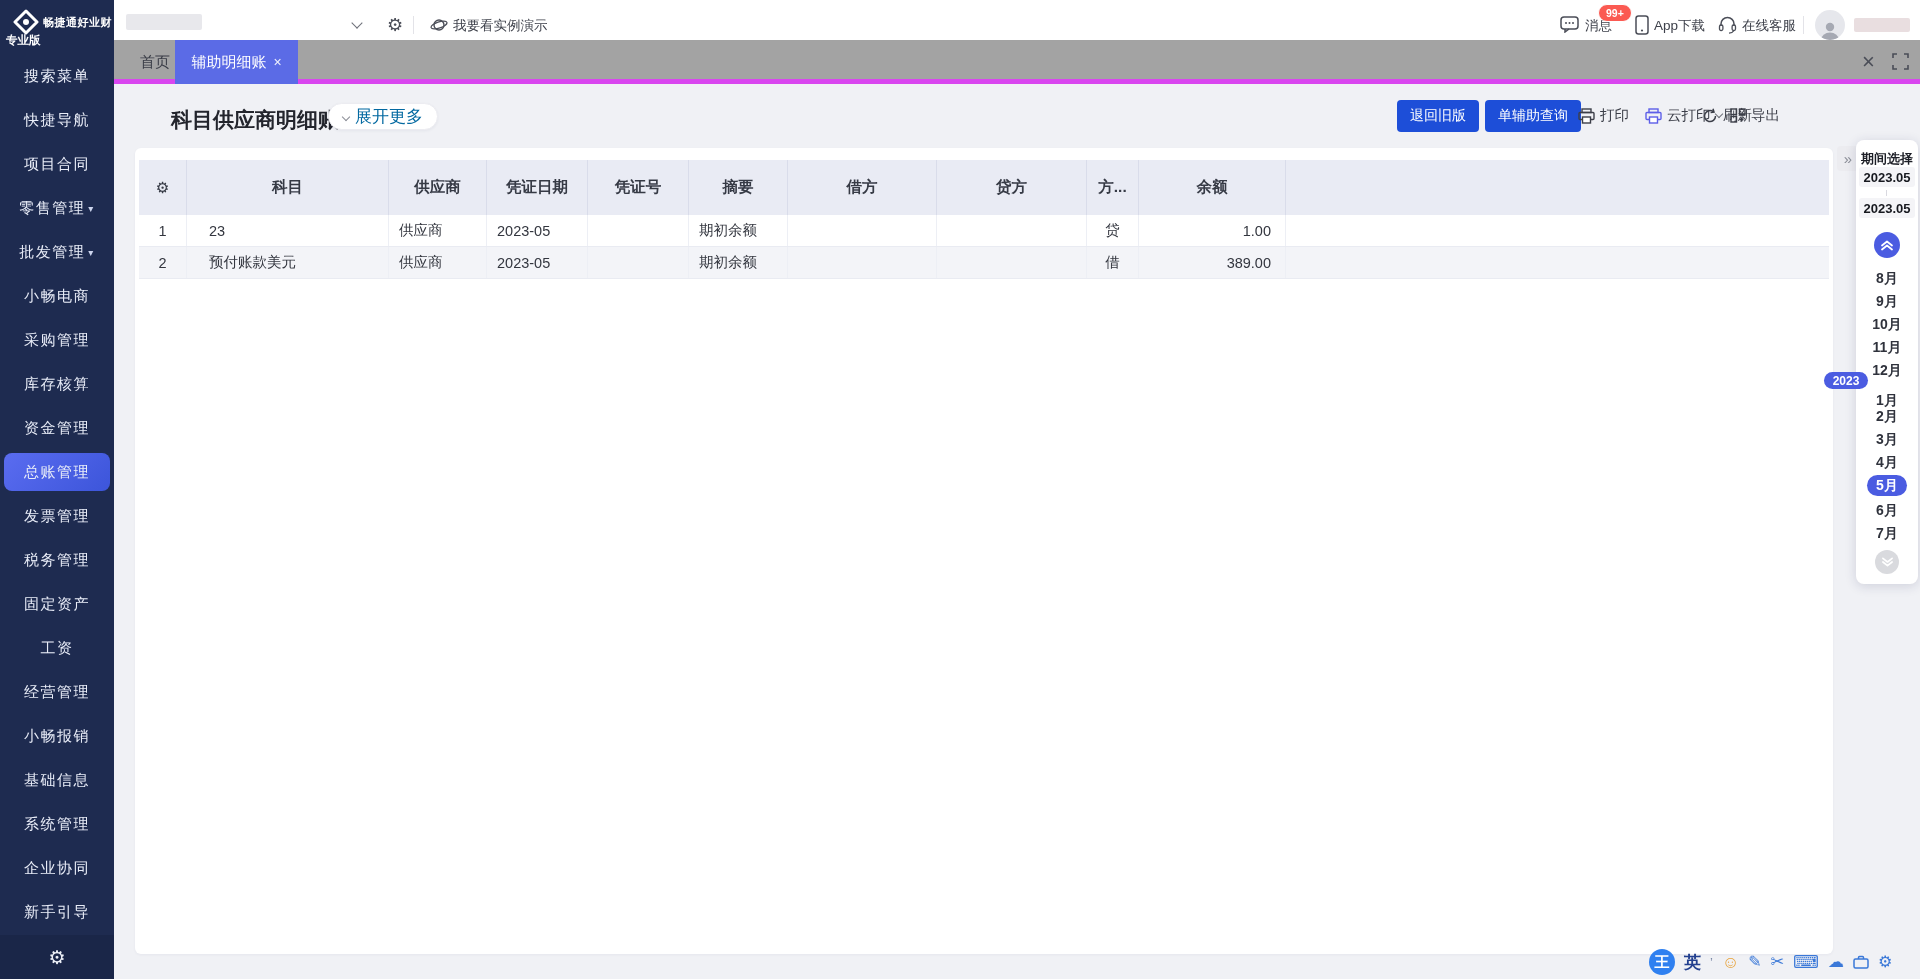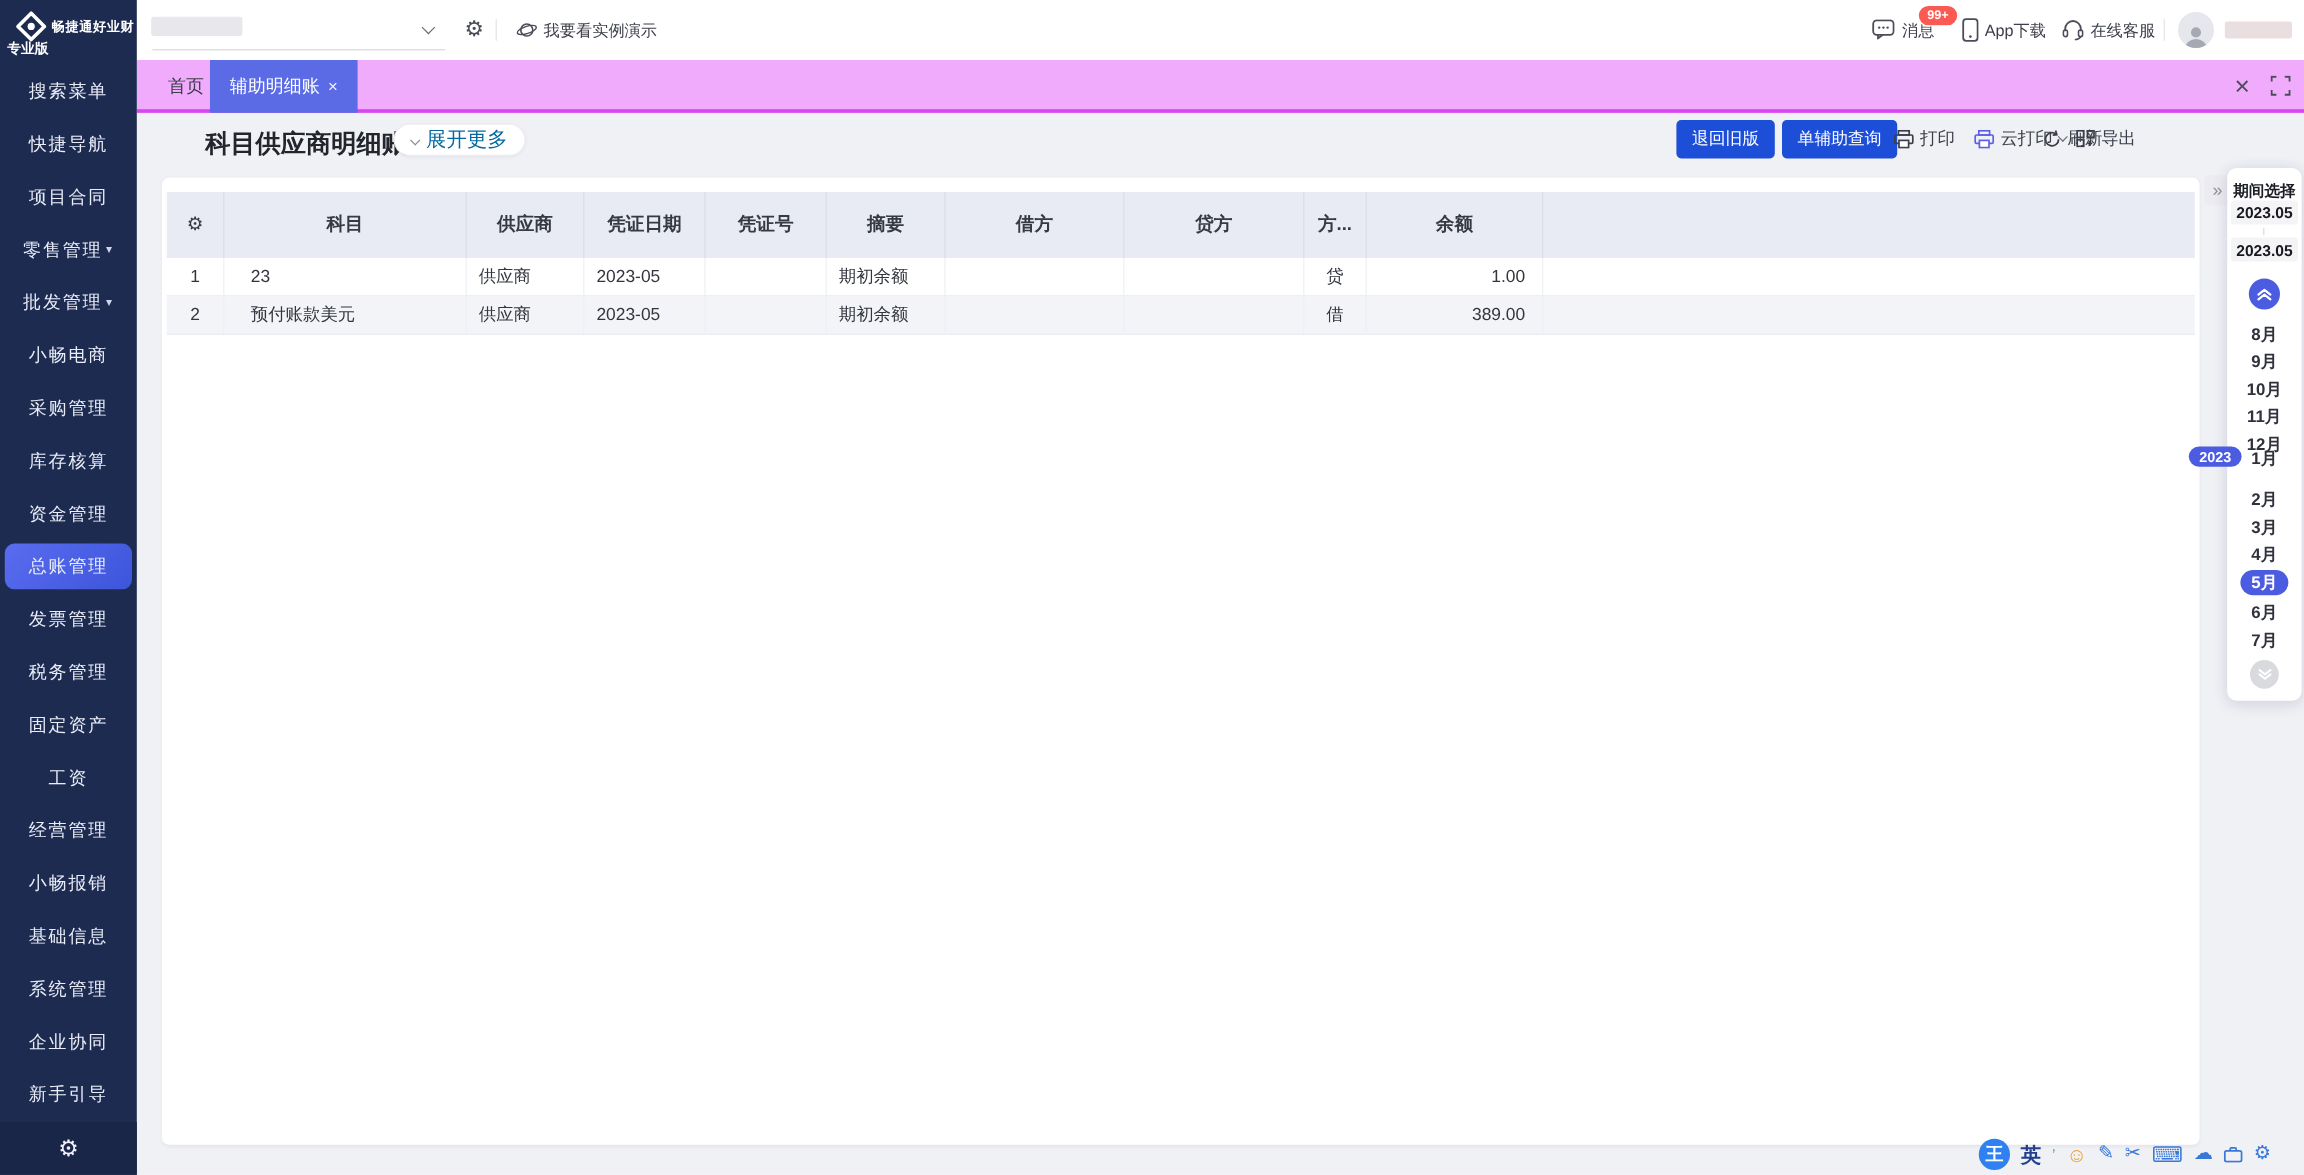--- a/index.html
+++ b/index.html
@@ -35,22 +35,22 @@
     border-bottom:1.6px solid #6d7079; transform:rotate(45deg); }
   .tb-ic { color:#4b4e58; }
   .v-div { position:absolute; width:1px; height:18px; background:#e3e3e8; top:16px; }
   .tb-txt { font-size:13.5px; color:#3d404a; white-space:nowrap; }
   .badge { position:absolute; background:#fb5a52; color:#fff; font-size:10.5px; font-weight:bold;
     border-radius:9px; padding:2px 7px; border:1.5px solid #fff; }
   .avatar { position:absolute; width:30px; height:30px; border-radius:50%; background:#e6e7ec;
     display:flex; align-items:flex-end; justify-content:center; overflow:hidden; }
 
   
-  .tabrow { position:absolute; left:114px; top:50px; right:0; height:44px; background:#f0abfc;
-    border-bottom:3px solid #d946ef; z-index:20; }
+  .tabrow { position:absolute; left:114px; top:40px; right:0; height:44px; background:#a3a3a3;
+    border-bottom:5px solid #d946ef; z-index:20; }
   .tab-home { position:absolute; left:8px; top:0; height:44px; padding:0 18px; display:flex;
     align-items:center; font-size:15px; color:#3a3d47; cursor:pointer; }
   .tab-active { position:absolute; left:61px; top:0; height:44px; width:123px; background:#5b6be6;
     color:#fff; display:flex; align-items:center; justify-content:center; gap:7px;
     font-size:15px; cursor:pointer; }
   .tab-active .tclose { font-size:14px; opacity:.9; cursor:pointer; }
   .win-close { position:absolute; left:1748px; top:7px; font-size:22px; color:#4a4d57; cursor:pointer; line-height:30px; }
   .win-full { position:absolute; left:1778px; top:13px; cursor:pointer; color:#4a4d57; }
 
   
@@ -372,21 +372,21 @@
     <svg width="14" height="13" viewBox="0 0 14 13">
       <path d="M2 6.5 L7 2.5 L12 6.5 M2 10.5 L7 6.5 L12 10.5" fill="none" stroke="#fff" stroke-width="1.8" stroke-linecap="round" stroke-linejoin="round"></path>
     </svg>
   </div>
 
   <div class="pp-month" style="top:128px;">8月</div>
   <div class="pp-month" style="top:151px;">9月</div>
   <div class="pp-month" style="top:174px;">10月</div>
   <div class="pp-month" style="top:197px;">11月</div>
   <div class="pp-month" style="top:220px;">12月</div>
-  <div class="pp-month" style="top:232px;">1月</div>
+  <div class="pp-month" style="top:250px;">1月</div>
   <div class="pp-month" style="top:266px;">2月</div>
   <div class="pp-month" style="top:289px;">3月</div>
   <div class="pp-month" style="top:312px;">4月</div>
   <div class="pp-month sel" style="top:335px;">5月</div>
   <div class="pp-month" style="top:360px;">6月</div>
   <div class="pp-month" style="top:383px;">7月</div>
 
   <div class="pp-circle gray" style="top:410px;">
     <svg width="13" height="12" viewBox="0 0 14 13">
       <path d="M2 2.5 L7 6.5 L12 2.5 M2 6.5 L7 10.5 L12 6.5" fill="none" stroke="#fff" stroke-width="1.8" stroke-linecap="round" stroke-linejoin="round"></path>

